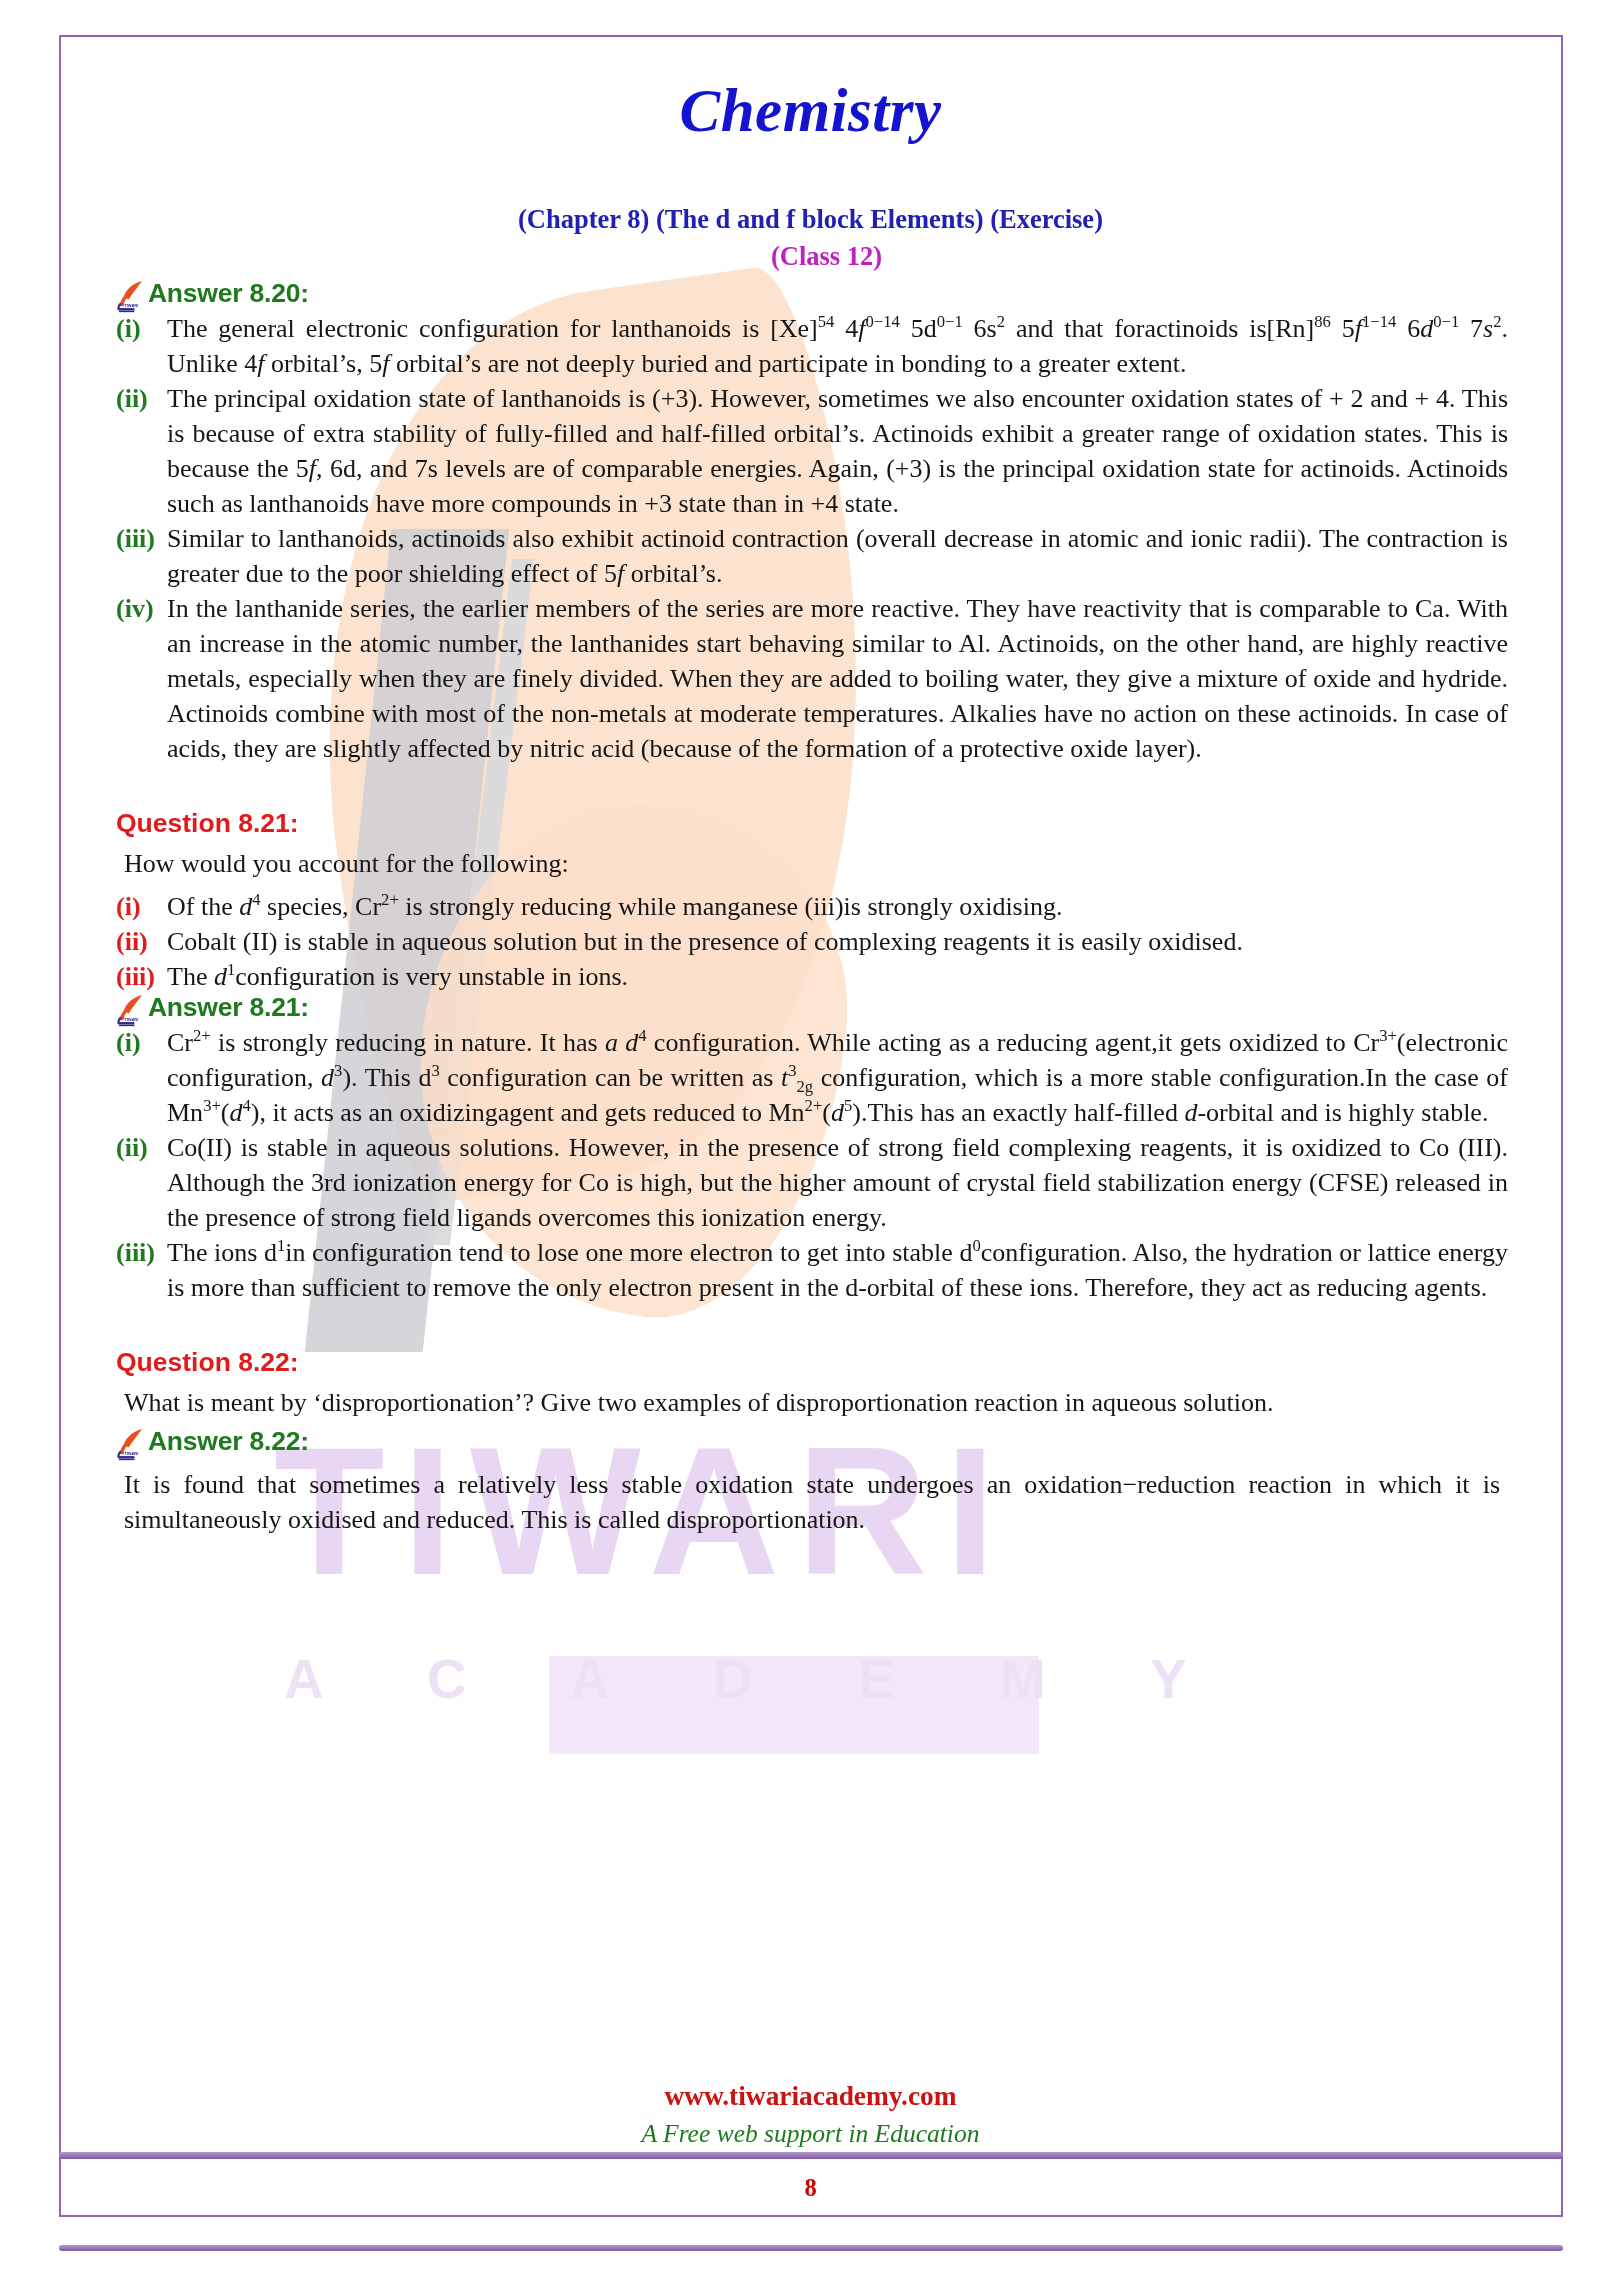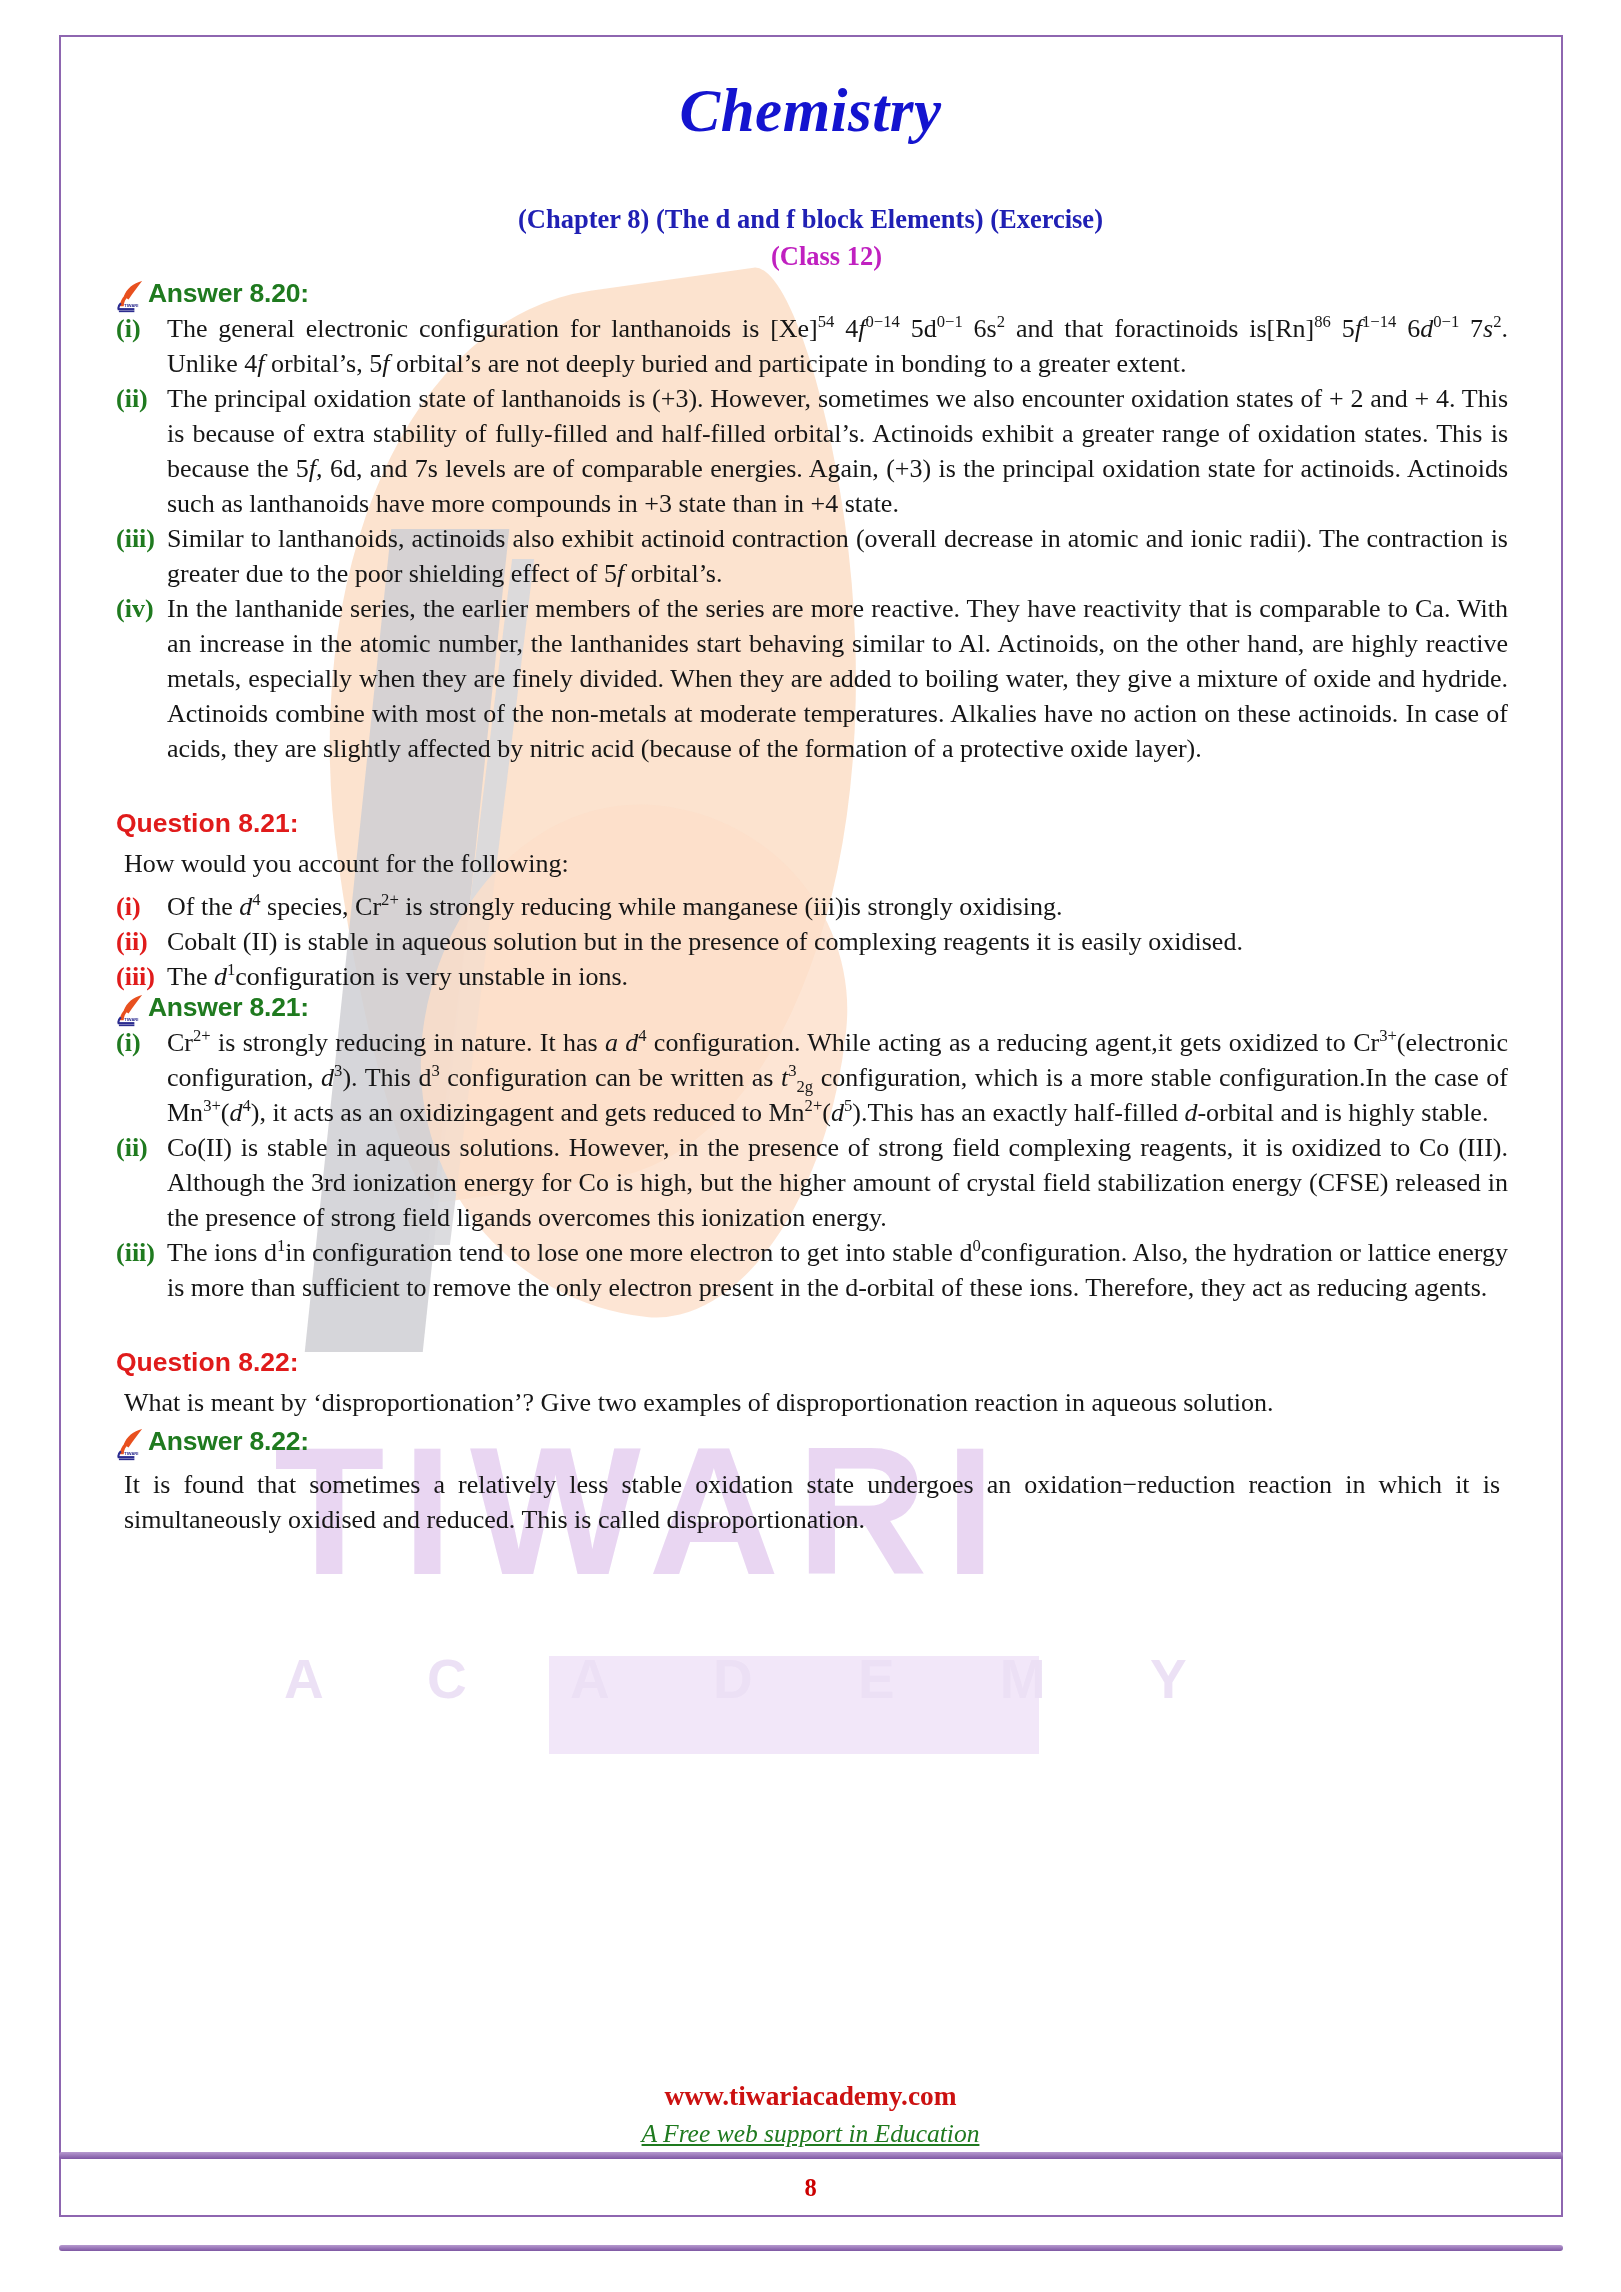--- a/index.html
+++ b/index.html
@@ -291,21 +291,20 @@
   }
   .ftr-tag {
     position: absolute;
     left: 0; top: 2119px;
     width: 1621px;
     text-align: center;
     font-family: "Liberation Serif", serif;
     font-style: italic;
     font-size: 25.5px;
     color: #1f7a1f;
-    text-decoration: underline;
   }
 </style>
 </head>
 <body>
 
 <div class="page">
 
   <div class="wm-layer">
     <div class="wm-leaf"></div>
     <div class="wm-stem"></div>

